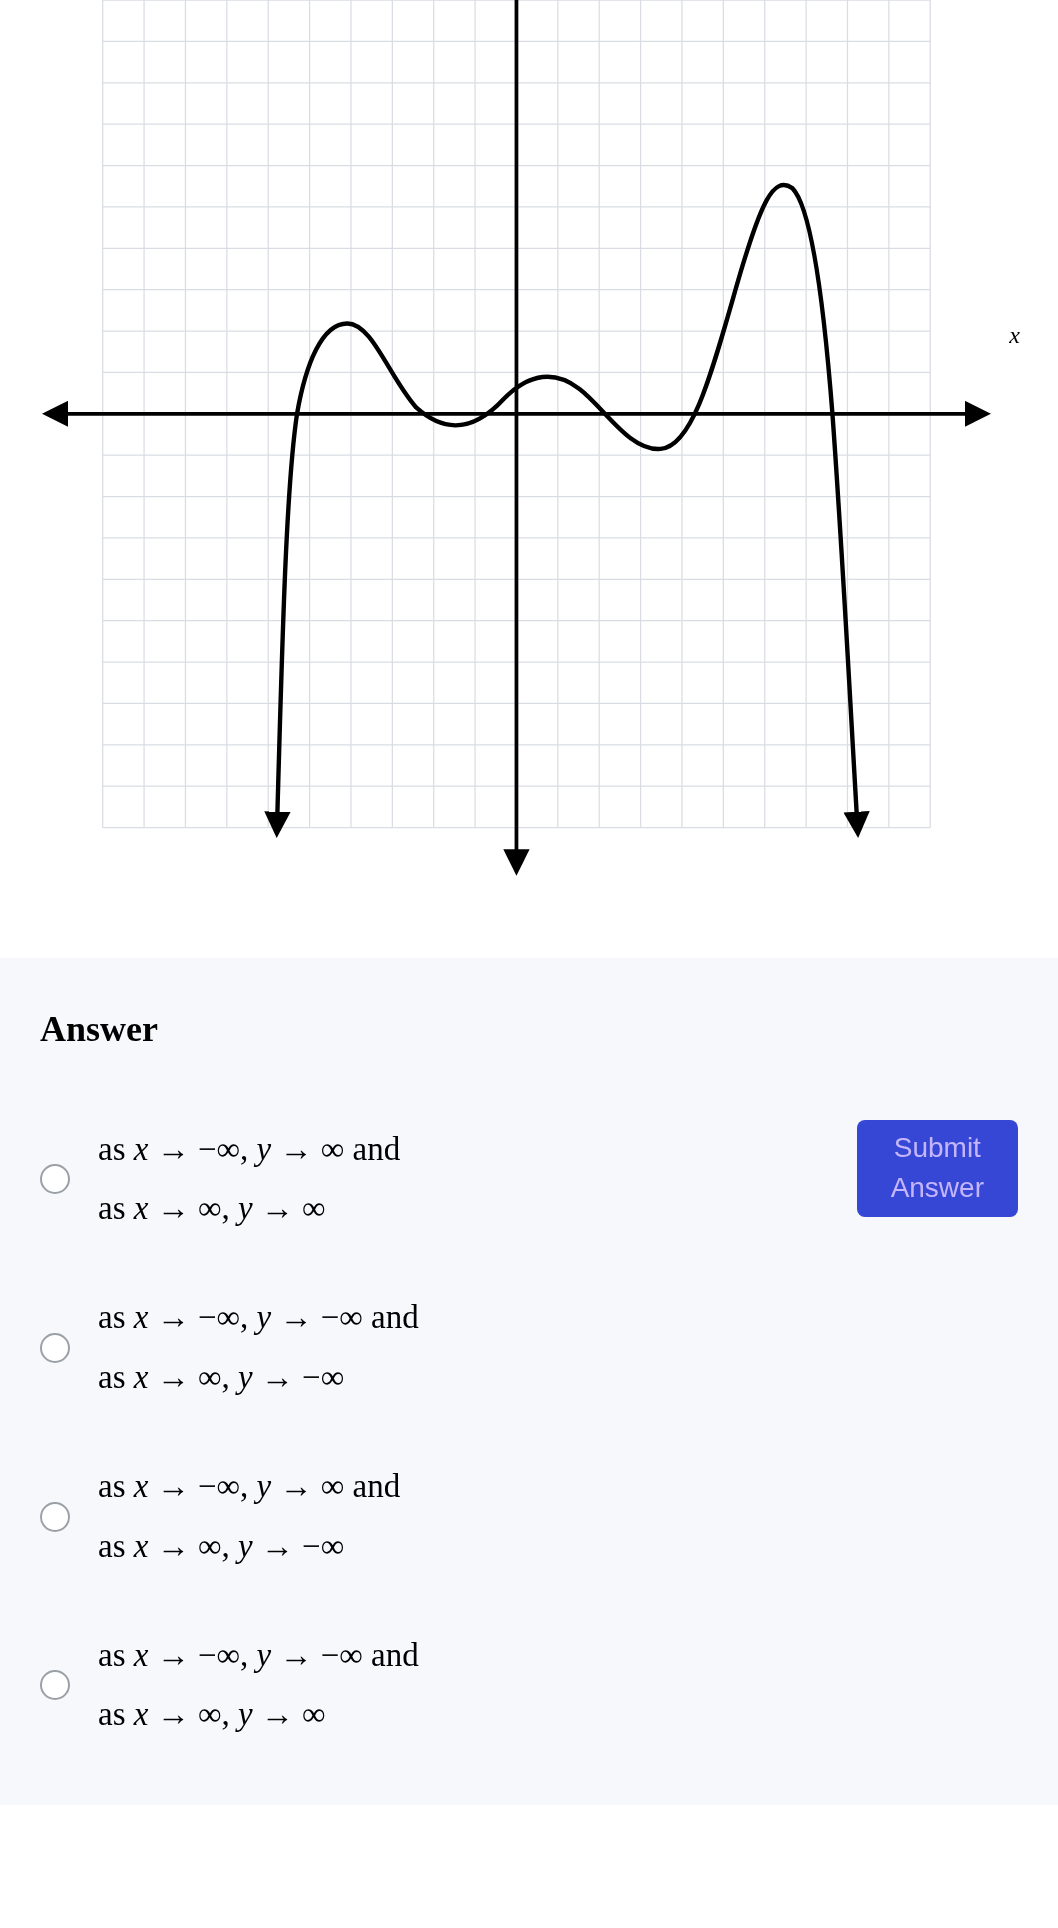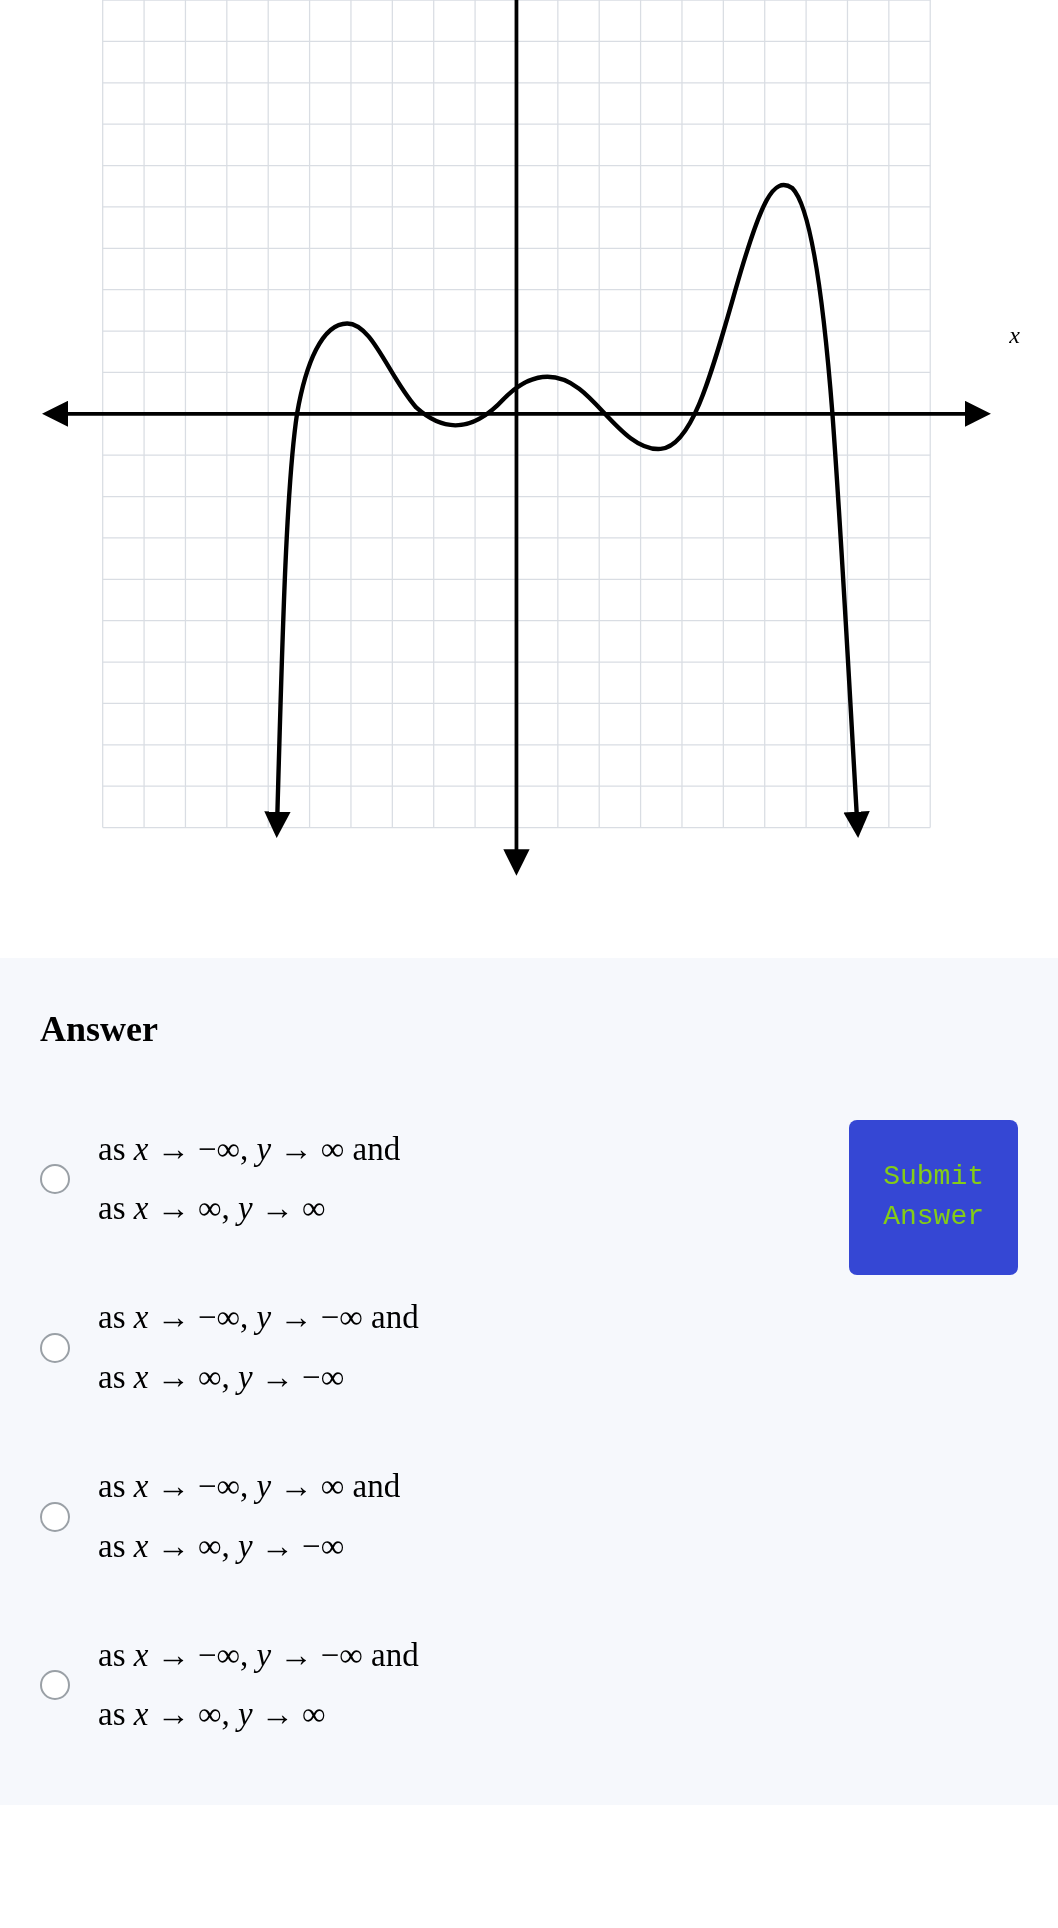--- a/index.html
+++ b/index.html
@@ -57,26 +57,26 @@
     font-size: 33px;
     line-height: 1.8;
     color: #000;
   }
   .mi { font-style: italic; font-family: 'Times New Roman', Georgia, serif; }
   .submit-col {
     flex: 0 0 auto;
   }
   .submit-btn {
     background: #3547d4;
-    color: #84cc16;
+    color: #c4b5fd;
     border: none;
     border-radius: 8px;
     font-size: 28px;
-    font-family: Liberation Mono, monospace;
-    padding: 37px 34px;
+    font-family: Liberation Sans, sans-serif;
+    padding: 8px 34px;
     line-height: 1.45;
     cursor: pointer;
     text-align: center;
   }
   .axis-label {
     font-style: italic;
     font-family: 'Times New Roman', Georgia, serif;
     font-size: 24px;
     position: absolute;
   }

